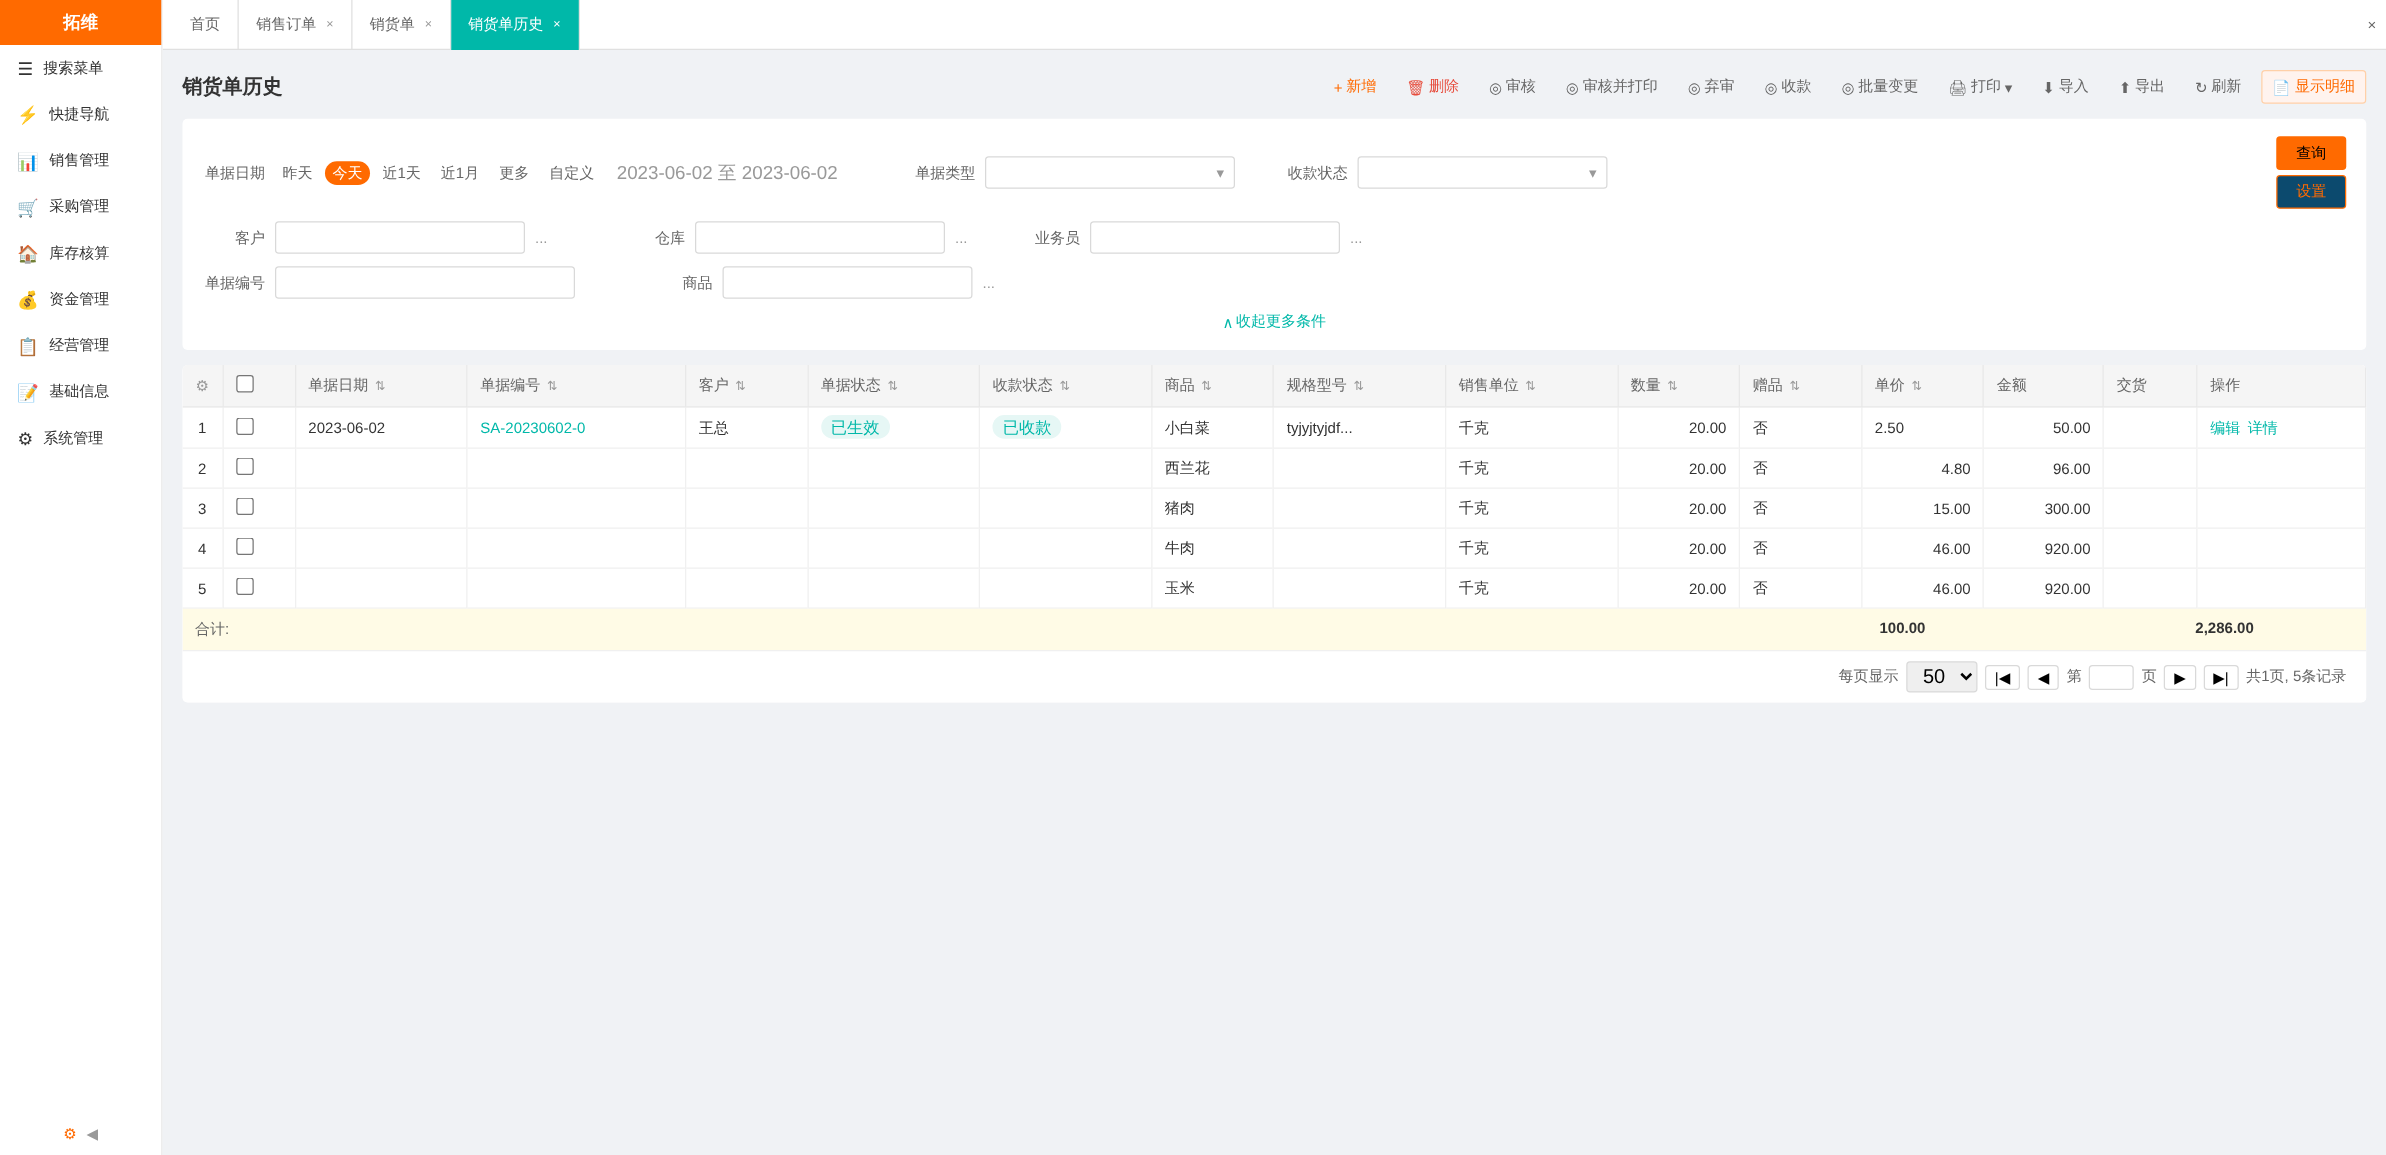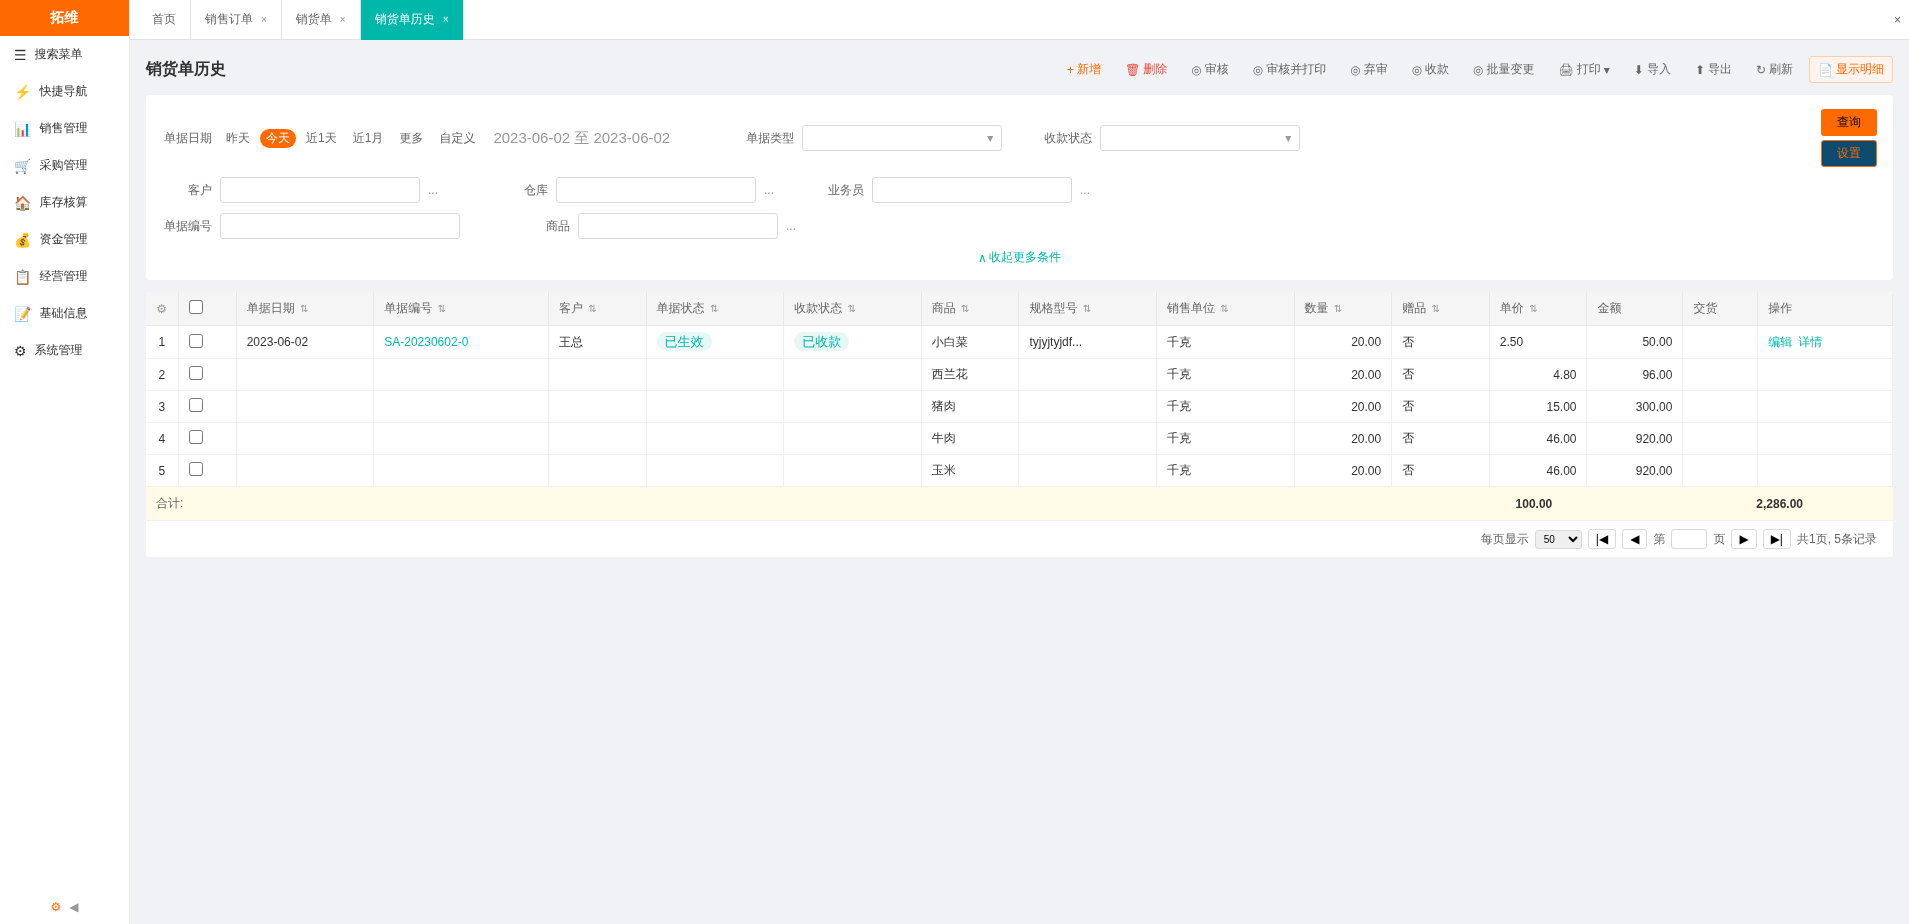--- a/index.html
+++ b/index.html
@@ -57,30 +57,30 @@
     table { width: 100%; border-collapse: collapse; font-size: 12px; }
     thead tr { background: #f5f5f5; }
     thead th { padding: 8px 10px; color: #666; font-weight: normal; border-bottom: 1px solid #e8e8e8; border-right: 1px solid #e8e8e8; text-align: left; white-space: nowrap; }
     tbody tr { border-bottom: 1px solid #f0f0f0; }
     tbody td { padding: 7px 10px; color: #333; border-right: 1px solid #f0f0f0; white-space: nowrap; }
     .col-num { text-align: center; }
     .sort-icon { color: #999; margin-left: 2px; font-size: 10px; }
     .status-badge { padding: 2px 8px; border-radius: 10px; font-size: 13px; }
     .status-active { background: #e6f7f5; color: #00b8a9; }
     .status-collected { background: #e6f7f5; color: #00b8a9; }
-    .table-footer { background: #fffbe6; padding: 8px 10px; display: flex; align-items: center; gap: 24px; font-size: 12px; }
+    .table-footer { background: #fffbe6; padding: 8px 10px; display: flex; gap: 36px; font-size: 12px; }
     .footer-total { color: #666; }
     .footer-val { color: #333; font-weight: bold; }
     .action-btn { color: #00b8a9; cursor: pointer; margin-right: 6px; font-size: 12px; }
 
     
     .pagination { background: #fff; display: flex; align-items: center; justify-content: flex-end; padding: 8px 16px; border-top: 1px solid #f0f0f0; gap: 6px; font-size: 12px; color: #666; }
     .page-btn { border: 1px solid #d9d9d9; border-radius: 3px; padding: 2px 7px; cursor: pointer; background: #fff; font-size: 12px; }
     .page-input { border: 1px solid #d9d9d9; border-radius: 3px; width: 36px; text-align: center; font-size: 12px; padding: 2px; }
-    .page-select { border: 1px solid #d9d9d9; border-radius: 3px; font-size: 10px; padding: 2px 4px; }
+    .page-select { border: 1px solid #d9d9d9; border-radius: 3px; font-size: 16px; padding: 2px 4px; text-align: center; }
     .checkbox { width: 14px; height: 14px; cursor: pointer; }
 
     
     .gear-col { width: 32px; text-align: center; }
     .settings-icon { cursor: pointer; color: #999; }
 
     
     ::-webkit-scrollbar { width: 6px; height: 6px; }
     ::-webkit-scrollbar-thumb { background: #ccc; border-radius: 3px; }
   </style>
@@ -217,21 +217,21 @@
           <div class="date-tag">
             <span class="date-tag-btn">昨天</span>
             <span class="date-tag-btn active">今天</span>
             <span class="date-tag-btn">近1天</span>
             <span class="date-tag-btn">近1月</span>
             <span class="date-tag-btn">更多</span>
             <span class="date-tag-btn">自定义</span>
           </div>
           <span class="date-sub">2023-06-02 至 2023-06-02</span>
         </div>
-        <div class="filter-item" style="margin-left:54px;">
+        <div class="filter-item" style="margin-left:40px;">
           <span class="filter-label">单据类型</span>
           <div class="filter-select" style="width:200px;">
             <span></span>
             <span style="color:#999;">▾</span>
           </div>
         </div>
         <div class="filter-item" style="margin-left:20px;">
           <span class="filter-label">收款状态</span>
           <div class="filter-select" style="width:200px;">
             <span></span>

